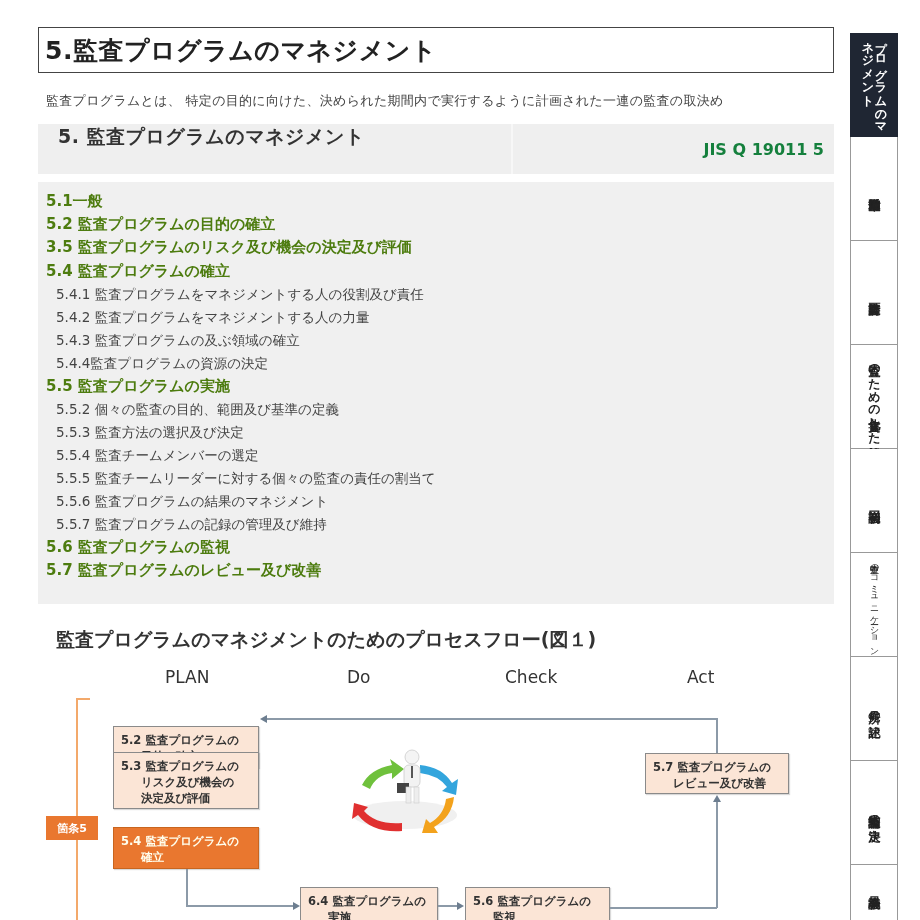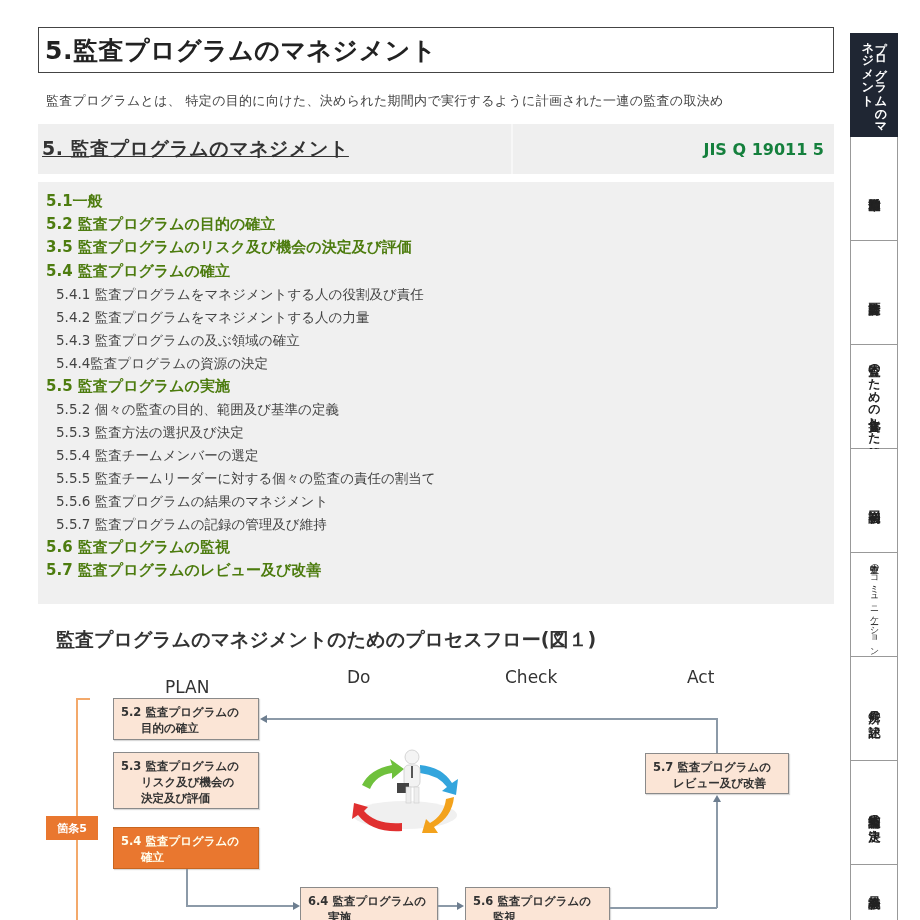--- a/index.html
+++ b/index.html
@@ -16,23 +16,22 @@
     .intro {
       position: absolute; left: 46px; top: 92px; width: 790px;
       font-size: 13px; color: #444; white-space: nowrap; letter-spacing: 0.3px;
     }
 
     .section-header {
       position: absolute; left: 38px; top: 124px; width: 796px; height: 50px;
       background: #efefef; display: flex;
     }
     .section-header .left {
-      width: 475px; height: 100%; display: flex; align-items: center; padding-left: 4px;
+      width: 475px; height: 100%; display: flex; padding-left: 20px;
       border-right: 2px solid #f7f7f7;
-      text-decoration: underline;
     }
     .section-header .left span { font-size: 19px; font-weight: bold; color: #333; letter-spacing: 0.5px; }
     .section-header .right {
       flex: 1; display: flex; align-items: center; justify-content: flex-end; padding-right: 10px;
     }
     .section-header .right span { font-size: 16px; font-weight: bold; color: #15803d; }
 
     .toc {
       position: absolute; left: 38px; top: 182px; width: 796px; height: 422px;
       background: #f0f0f0; padding: 8px 0 0 8px;
@@ -114,30 +113,30 @@
   <span class="toc-item l2">5.5.3 監査方法の選択及び決定</span>
   <span class="toc-item l2">5.5.4 監査チームメンバーの選定</span>
   <span class="toc-item l2">5.5.5 監査チームリーダーに対する個々の監査の責任の割当て</span>
   <span class="toc-item l2">5.5.6 監査プログラムの結果のマネジメント</span>
   <span class="toc-item l2">5.5.7 監査プログラムの記録の管理及び維持</span>
   <span class="toc-item l1">5.6 監査プログラムの監視</span>
   <span class="toc-item l1">5.7 監査プログラムのレビュー及び改善</span>
 </div>
 
 <div class="flow-title">監査プログラムのマネジメントのためのプロセスフロー(図１)</div>
-<div class="pdca-label" style="left:165px;margin-top:10px;">PLAN</div>
+<div class="pdca-label" style="left:165px;">PLAN</div>
 <div class="pdca-label" style="left:347px;">Do</div>
 <div class="pdca-label" style="left:505px;">Check</div>
 <div class="pdca-label" style="left:687px;">Act</div>
 
 <div class="bracket-line" style="left:76px; top:698px; width:2px; height:222px;"></div>
 <div class="bracket-line" style="left:76px; top:698px; width:14px; height:2px;"></div>
 <div class="clause-tag">箇条5</div>
 
-<div class="box" style="left:113px; top:698px; width:146px; height:42px;">
+<div class="box" style="left:113px; top:726px; width:146px; height:42px;">
   <span>5.2 監査プログラムの</span>
   <span class="cont">目的の確立</span>
 </div>
 <div class="box" style="left:113px; top:752px; width:146px; height:57px;">
   <span>5.3 監査プログラムの</span>
   <span class="cont">リスク及び機会の</span>
   <span class="cont">決定及び評価</span>
 </div>
 <div class="box active" style="left:113px; top:827px; width:146px; height:42px;">
   <span>5.4 監査プログラムの</span>

